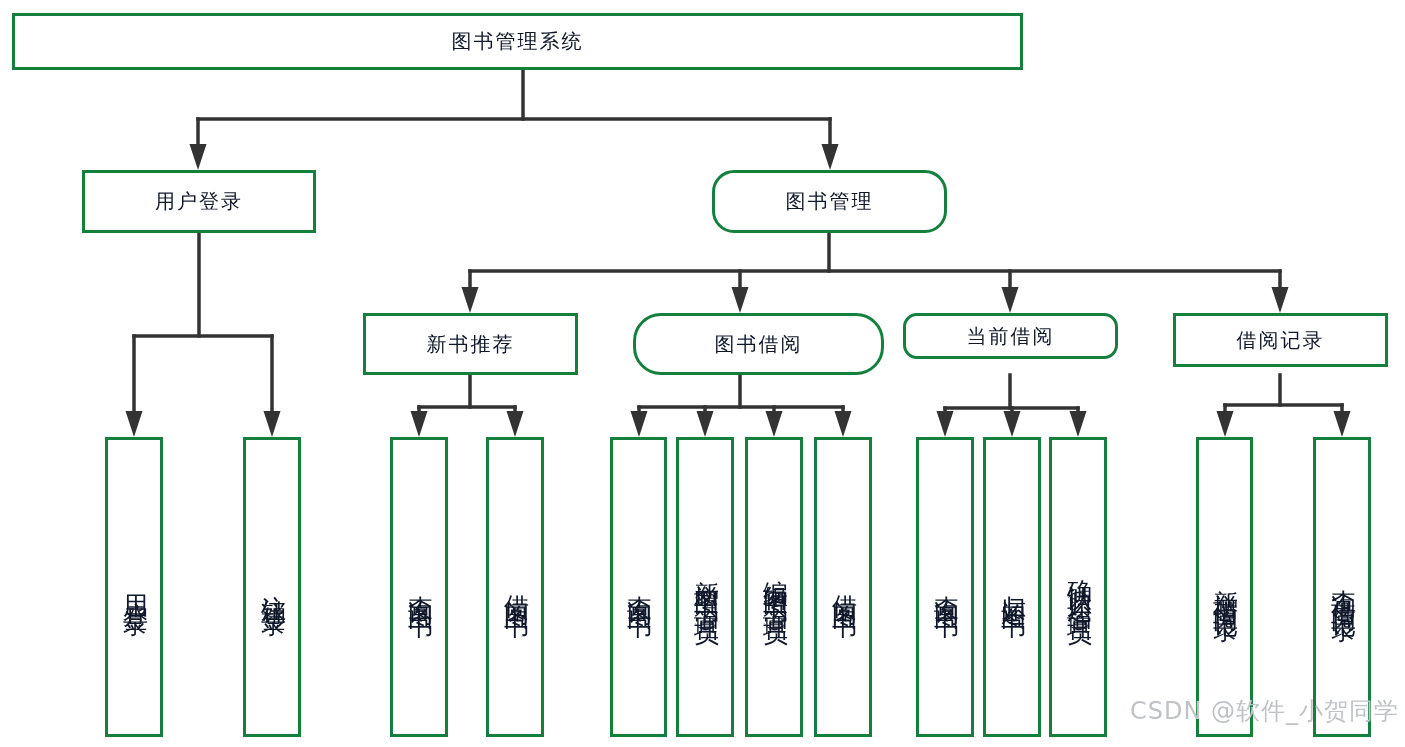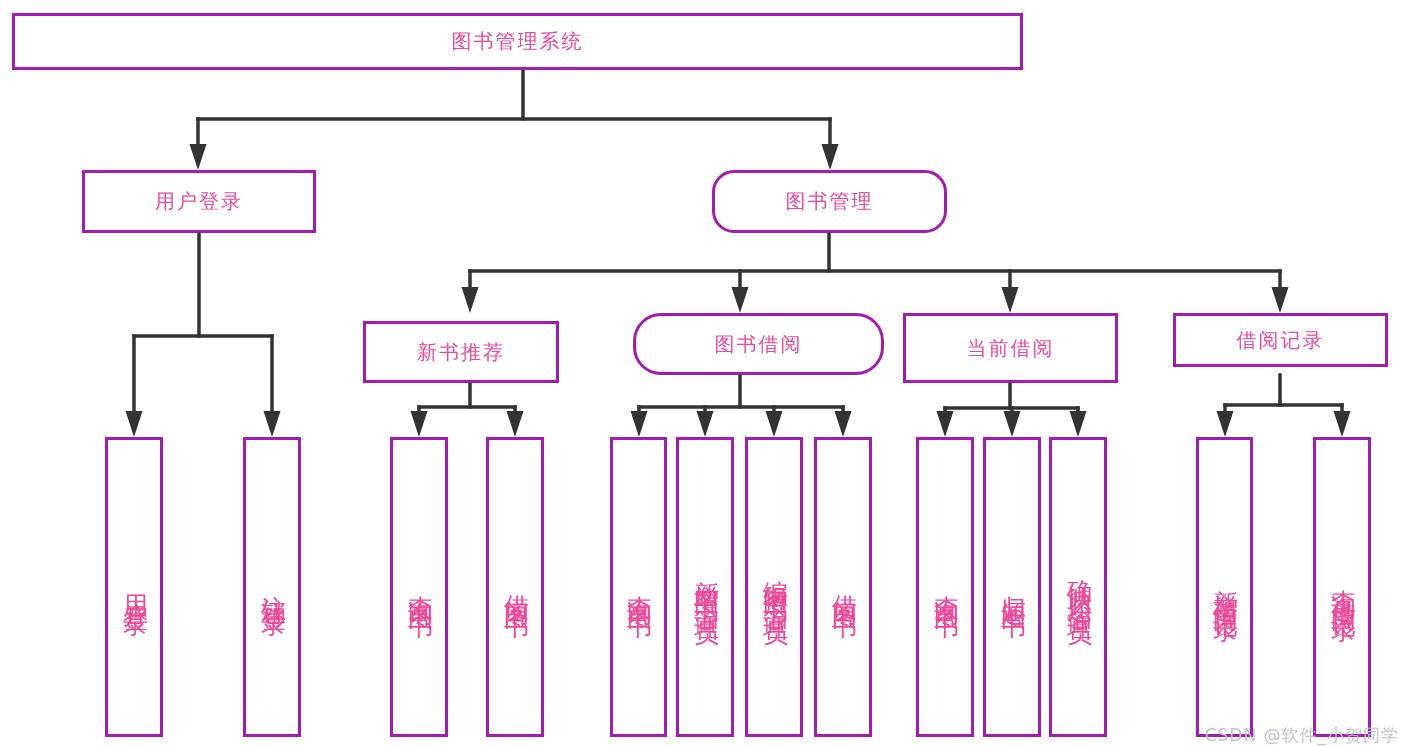--- a/index.html
+++ b/index.html
@@ -18,22 +18,22 @@
   #edges {
     position: absolute;
     left: 0; top: 0;
     width: 1405px; height: 747px;
     z-index: 1;
   }
   .box {
     position: absolute;
     box-sizing: border-box;
     background: #ffffff;
-    border: 3px solid #a21caf;
-    color: #ec4899;
+    border: 3px solid #15803d;
+    color: #0f172a;
     z-index: 2;
   }
   .hbox {
     display: flex;
     align-items: center;
     justify-content: center;
     font-size: 20px;
     letter-spacing: 2px;
     white-space: nowrap;
   }
@@ -41,24 +41,24 @@
     writing-mode: vertical-rl;
     text-orientation: mixed;
     text-align: center;
     font-size: 25px;
     letter-spacing: 6px;
     line-height: 50px;
   }
   #watermark {
     position: absolute;
     right: 6px;
-    bottom: 0;
+    bottom: 20px;
     z-index: 5;
     color: #bfc3c7;
-    font-size: 17px;
+    font-size: 24px;
     letter-spacing: 1px;
     white-space: nowrap;
   }
 </style>
 </head>
 <body>
 
 <div id="stage">
 
   <svg id="edges" viewBox="0 0 1405 747" xmlns="http://www.w3.org/2000/svg" fill="none" stroke="#333333" stroke-width="3.5" stroke-linecap="square">
@@ -135,23 +135,23 @@
       <polygon points="1216.5,411 1233.5,411 1225,437" fill="#333333" stroke="none"></polygon>
       <polygon points="1333.5,411 1350.5,411 1342,437" fill="#333333" stroke="none"></polygon>
     </g>
   </svg>
 
   <div class="box hbox" style="left:12px; top:13px; width:1011px; height:57px;">图书管理系统</div>
 
   <div class="box hbox" style="left:82px; top:170px; width:234px; height:63px;">用户登录</div>
   <div class="box hbox" style="left:712px; top:170px; width:235px; height:63px;border-radius:22px;">图书管理</div>
 
-  <div class="box hbox" style="left:363px; top:313px; width:196px; height:62px;margin-top:8px;">新书推荐</div>
+  <div class="box hbox" style="left:363px; top:313px; width:215px; height:62px;">新书推荐</div>
   <div class="box hbox" style="left:633px; top:313px; width:251px; height:62px;border-radius:28px;">图书借阅</div>
-  <div class="box hbox" style="left:903px; top:313px; width:215px; height:70px;">当前借阅</div>
+  <div class="box hbox" style="left:903px; top:313px; width:215px; height:46px;border-radius:14px;">当前借阅</div>
   <div class="box hbox" style="left:1173px; top:313px; width:215px; height:54px;">借阅记录</div>
 
   <div class="box leaf" style="left:105px; top:437px; width:58px; height:300px;">用户登录</div>
   <div class="box leaf" style="left:243px; top:437px; width:58px; height:300px;">注销登录</div>
 
   <div class="box leaf" style="left:390px; top:437px; width:58px; height:300px;">查询图书</div>
   <div class="box leaf" style="left:486px; top:437px; width:58px; height:300px;">借阅图书</div>
 
   <div class="box leaf" style="left:610px; top:437px; width:57px; height:300px;">查询图书</div>
   <div class="box leaf" style="left:676px; top:437px; width:58px; height:300px;">新增图书（管理员）</div>

